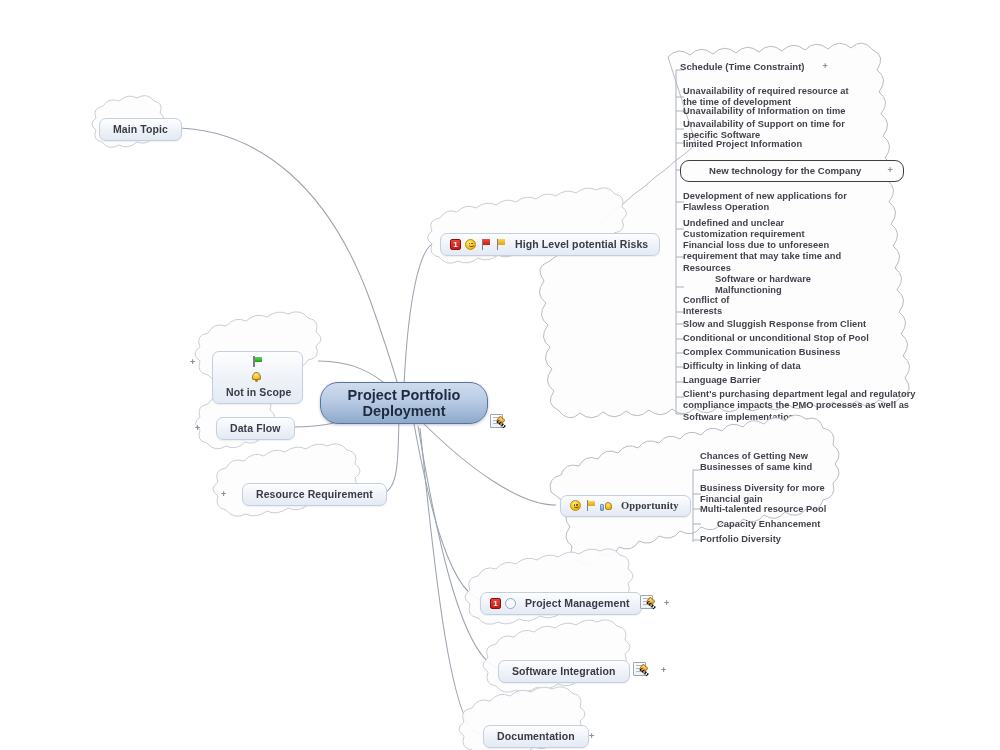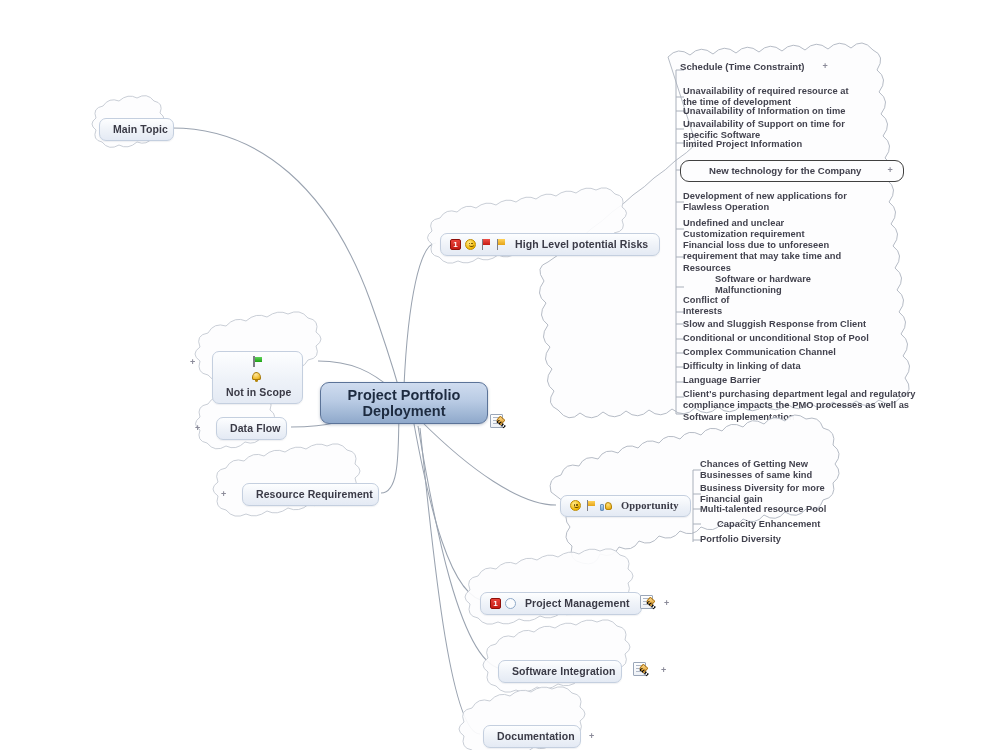--- a/index.html
+++ b/index.html
@@ -35,29 +35,29 @@
     color: #3a3a46;
   }
   .node-sub {
     background: linear-gradient(to bottom, #fdfeff 0%, #eef2f8 55%, #e4eaf4 100%);
     border: 1px solid #c4cfdf;
     padding: 4px 11px 5px 9px;
     font-size: 10.5px;
     box-shadow: 0 1px 1px rgba(120,130,150,.12);
   }
   .node-plain {
-    padding: 4px 5px 5px 13px;
+    padding: 4px 13px 5px 13px;
   }
 
   
   #central {
     position: absolute;
     left: 320px; top: 382px;
     width: 168px; height: 42px;
-    border-radius: 9px;
+    border-radius: 18px;
     border: 1px solid #5b7398;
     background: linear-gradient(to bottom, #cfdcef 0%, #b9cbe4 45%, #8fa9cb 100%);
     box-shadow: 0 1px 3px rgba(70,90,120,.35);
     display: flex; flex-direction: column;
     align-items: center; justify-content: center;
     color: #1d2b40;
     font-size: 14.5px;
     font-weight: bold;
     line-height: 16px;
     text-align: center;
@@ -281,21 +281,21 @@
         <span class="plus">+</span>
       </div>
 
       <div class="leaf" style="left:203px; top:149px; width:172px;">Development of new applications for Flawless Operation</div>
       <div class="leaf" style="left:203px; top:176px; width:150px;">Undefined and unclear Customization requirement</div>
       <div class="leaf" style="left:203px; top:198px; width:163px;">Financial loss due to unforeseen requirement that may take time and Resources</div>
       <div class="leaf" style="left:191px; top:232px; width:140px;margin-left:44px;">Software or hardware Malfunctioning</div>
       <div class="leaf" style="left:203px; top:253px; width:70px;">Conflict of Interests</div>
       <div class="leaf" style="left:203px; top:277px; width:210px;">Slow and Sluggish Response from Client</div>
       <div class="leaf" style="left:203px; top:291px; width:214px;">Conditional or unconditional Stop of Pool</div>
-      <div class="leaf" style="left:203px; top:305px; width:200px;">Complex Communication Channel</div>
+      <div class="leaf" style="left:203px; top:305px; width:200px;">Complex Communication Business</div>
       <div class="leaf" style="left:203px; top:319px; width:180px;">Difficulty in linking of data</div>
       <div class="leaf" style="left:203px; top:333px; width:150px;">Language Barrier</div>
       <div class="leaf" style="left:203px; top:347px; width:252px;">Client's purchasing department legal and regulatory compliance impacts the PMO processes as well as Software implementation</div>
     </div>
   </div>
 
   <div class="cloud" style="left:525px; top:450px; width:345px; height:102px;">
     <svg width="345" height="102" viewBox="0 0 345 102" xmlns="http://www.w3.org/2000/svg">
       <path d="M 26 42
                q -4 -14 10 -17 q 4 -13 18 -9 q 6 -12 19 -7 q 7 -12 20 -6
@@ -313,21 +313,21 @@
       <svg width="345" height="102" viewBox="0 0 345 102" xmlns="http://www.w3.org/2000/svg">
         <g fill="none" stroke="#a9b0bb" stroke-width="1">
           <path d="M168 20 L168 92"></path>
           <path d="M168 20 L176 20"></path>
             <path d="M168 44 L176 44"></path>
           <path d="M168 59 L176 59"></path>
             <path d="M168 74 L176 74"></path>
           <path d="M168 90 L176 90"></path>
         </g>
       </svg>
-      <div class="leaf" style="left:175px; top:9px; width:120px;">Chances of Getting New Businesses of same kind</div>
+      <div class="leaf" style="left:175px; top:1px; width:120px;">Chances of Getting New Businesses of same kind</div>
       <div class="leaf" style="left:175px; top:33px; width:128px;">Business Diversity for more Financial gain</div>
       <div class="leaf" style="left:175px; top:54px; width:145px;">Multi-talented resource Pool</div>
       <div class="leaf" style="left:175px; top:69px; width:130px;margin-left:17px;">Capacity Enhancement</div>
       <div class="leaf" style="left:175px; top:84px; width:120px;">Portfolio Diversity</div>
     </div>
   </div>
 
   <svg class="layer" viewBox="0 0 1000 750" xmlns="http://www.w3.org/2000/svg">
     <g fill="#fdfdfe" fill-opacity=".92" stroke="#c3c8d1" stroke-width=".9">
 

